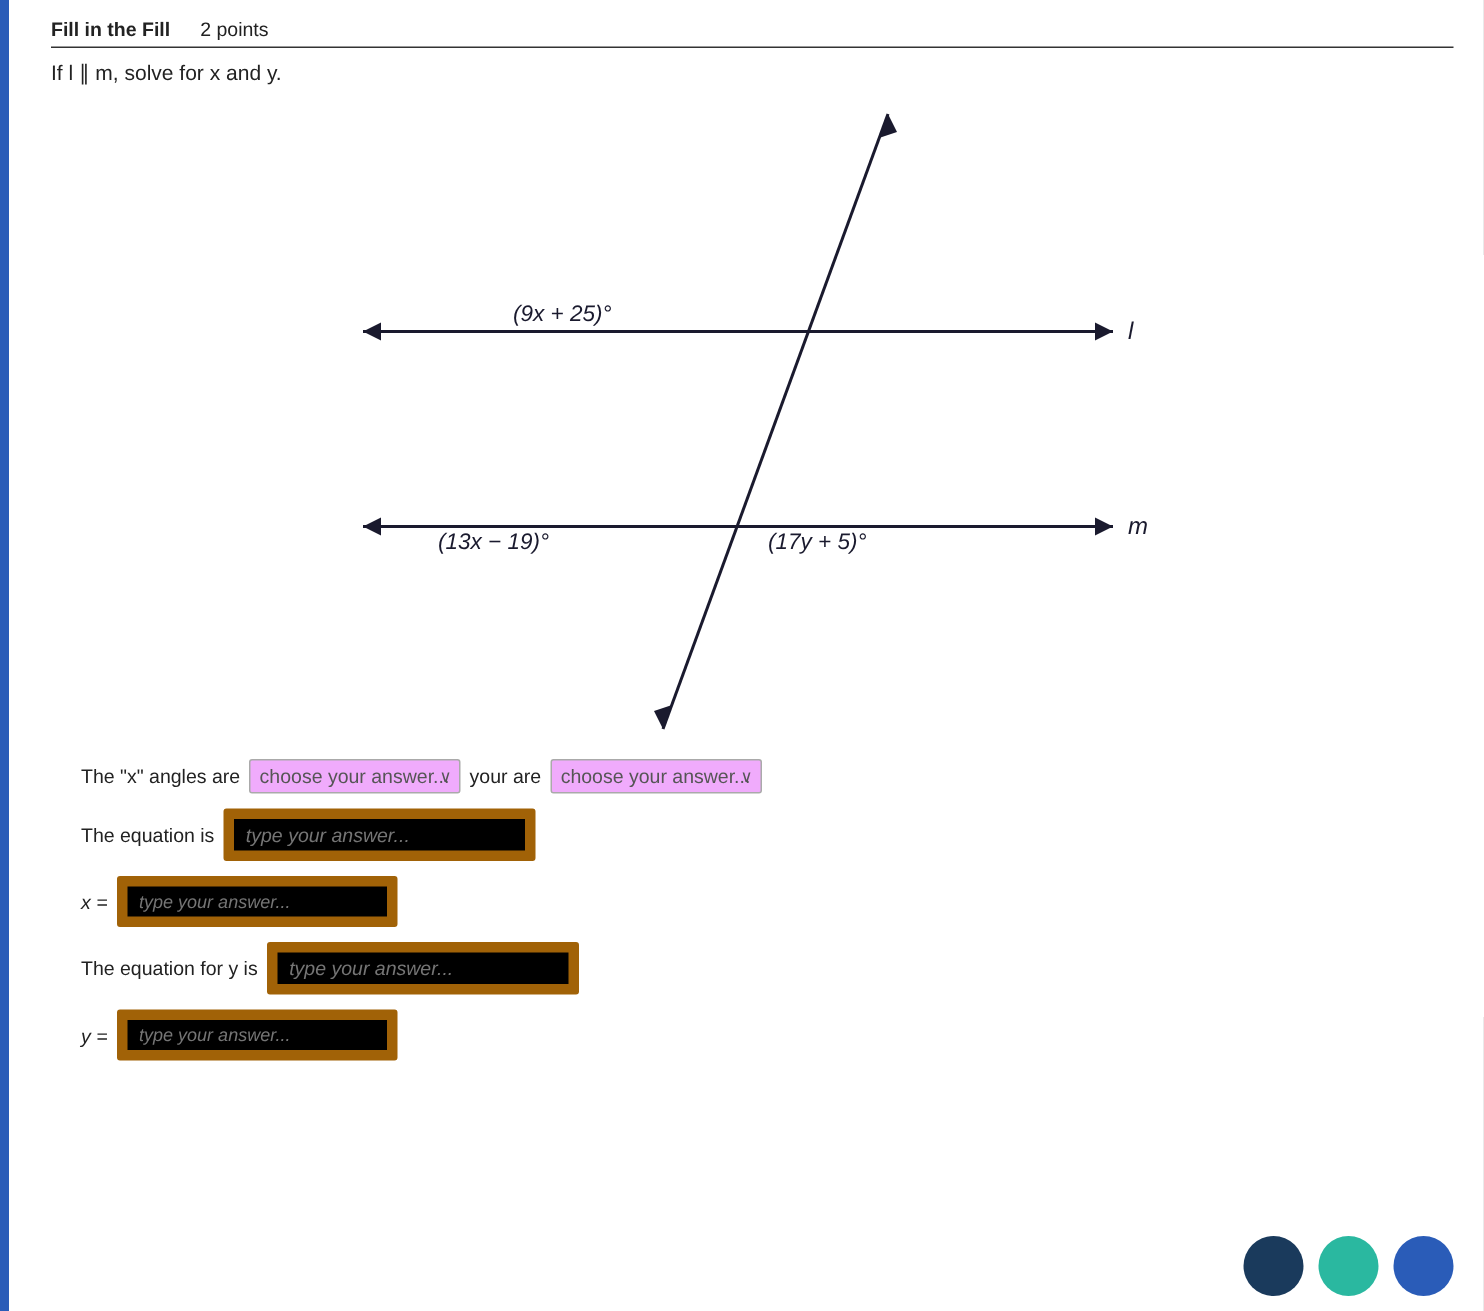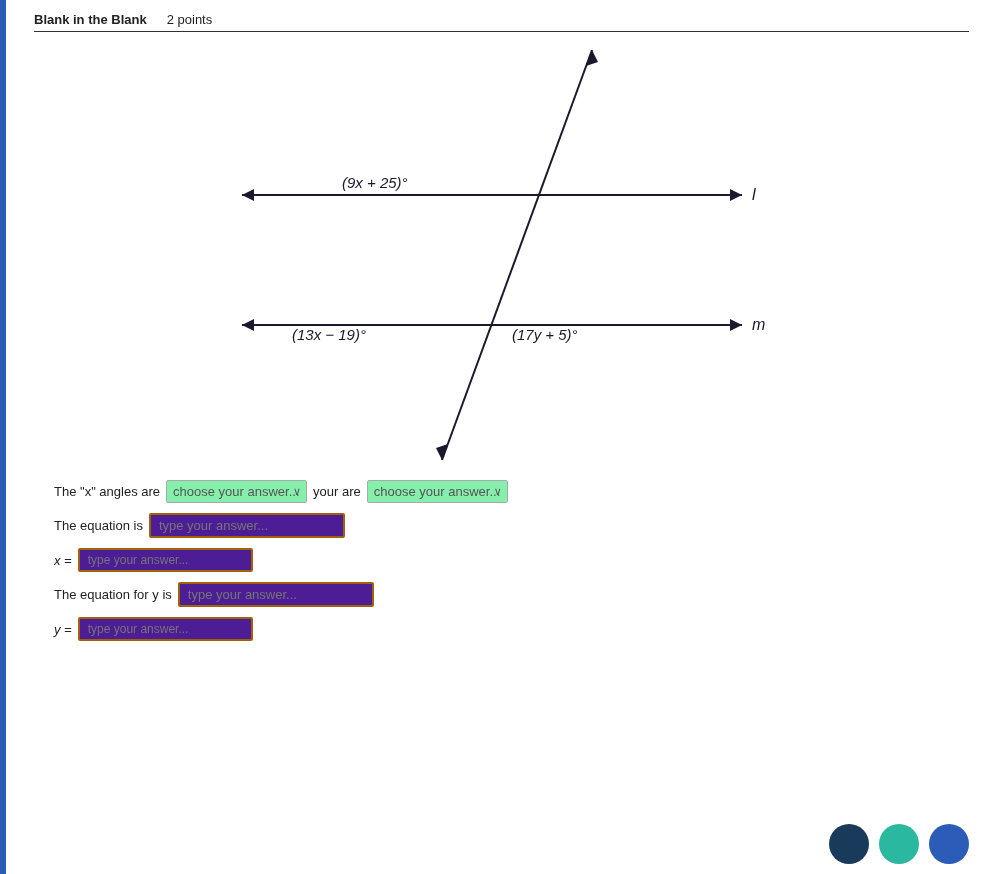--- a/index.html
+++ b/index.html
@@ -75,21 +75,21 @@
       margin-bottom: 10px;
       flex-wrap: wrap;
     }
 
     .answer-row span {
       font-size: 13px;
       color: #222;
     }
 
     .dropdown-select {
-      background: #86efac;
+      background: #f0abfc;
       border: 1px solid #aaa;
       border-radius: 2px;
       font-size: 13px;
       color: #555;
       padding: 3px 6px;
       cursor: pointer;
       min-width: 140px;
       appearance: none;
       -webkit-appearance: none;
       position: relative;
@@ -104,27 +104,28 @@
     .dropdown-wrapper::after {
       content: '∨';
       position: absolute;
       right: 6px;
       font-size: 11px;
       color: #555;
       pointer-events: none;
     }
 
     .text-input {
-      background: #4c1d95;
-      border: 2px solid #a16207;
+      background: #000000;
+      border: 7px solid #a16207;
       border-radius: 2px;
       font-size: 13px;
       color: #888;
       padding: 3px 8px;
       min-width: 180px;
+      font-style: italic;
     }
 
     .small-label {
       font-size: 12px;
       color: #555;
       font-style: italic;
     }
 
     .bottom-circles {
       position: absolute;
@@ -159,24 +160,25 @@
     }
   </style>
 </head>
 <body>
 
 <div class="page">
   <div class="left-bar"></div>
 
   <div style="padding-left: 14px;">
     <div class="header-bar">
-      <span class="fill-blank-label">Blank in the Blank</span>
+      <span class="fill-blank-label">Fill in the Fill</span>
       <span class="points-label">2 points</span>
     </div>
 
+    <div class="problem-statement">If l ∥ m, solve for x and y.</div>
 
     <div class="diagram-container">
       <svg class="diagram-svg" viewBox="0 0 580 430" xmlns="http://www.w3.org/2000/svg">
 
         <line x1="30" y1="155" x2="530" y2="155" stroke="#1a1a2e" stroke-width="2"></line>
 
         <polygon points="530,155 518,149 518,161" fill="#1a1a2e"></polygon>
 
         <polygon points="30,155 42,149 42,161" fill="#1a1a2e"></polygon>
 

